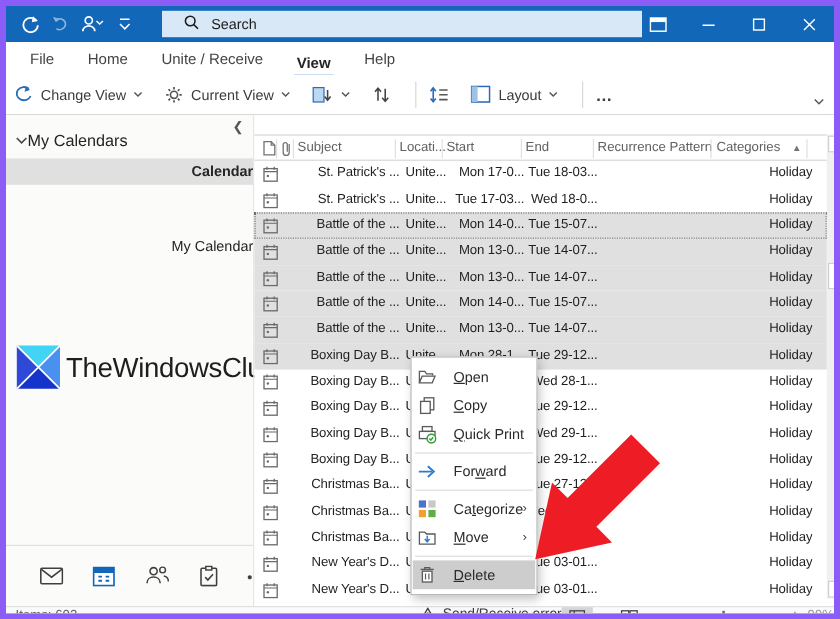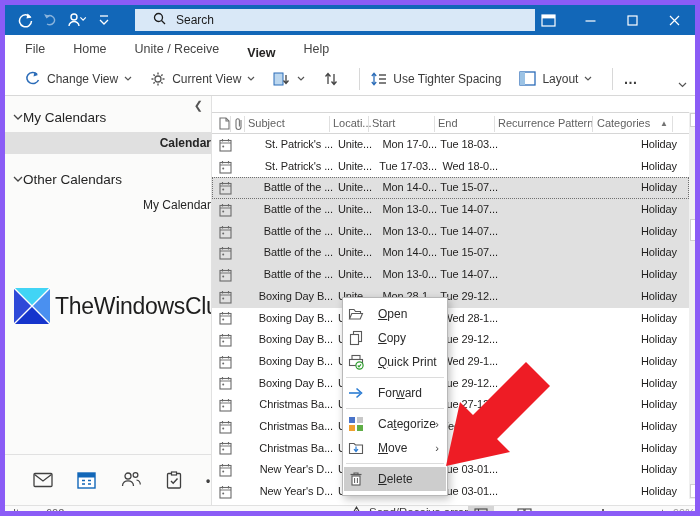--- a/index.html
+++ b/index.html
@@ -14,21 +14,21 @@
   .searchbox { position:absolute; left:130px; top:4px; width:400px; height:22px; background:#d9e8f7; display:flex; align-items:center; gap:10px; padding-left:18px; color:#1b1b1b; }
   .tb-right { position:absolute; right:0; top:0; height:30px; display:flex; align-items:center; }
   .winbtn { width:42px; height:30px; display:flex; align-items:center; justify-content:center; }
 
   
   .menubar { position:absolute; left:0; top:30px; width:100%; height:27px; background:#fff; display:flex; align-items:center; gap:24px; padding-left:18px; font-size:12.5px; color:#444; }
   .mtab { padding:13px 2px; cursor:default; }
   .mtab.active { color:#252423; font-weight:700; border-bottom:3px solid #2570c0; padding-bottom:2px; }
 
   
-  .ribbon { position:absolute; left:0; top:57px; width:100%; height:34px; background:#fff; border-bottom:1px solid #d8d8d8; display:flex; align-items:center; padding-left:20px; color:#3b3b3b; }
+  .ribbon { position:absolute; left:0; top:57px; width:100%; height:34px; background:#fff; border-bottom:1px solid #d8d8d8; display:flex; align-items:center; padding-left:7px; color:#3b3b3b; }
   .rbtn { display:flex; align-items:center; gap:6px; margin-right:18px; white-space:nowrap; }
   .rsep { width:1px; height:22px; background:#d8d8d8; margin:0 10px 0 2px; }
   .rib-collapse { position:absolute; right:8px; bottom:4px; }
 
   
   .content { position:absolute; left:0; top:91px; width:100%; height:409px; background:#fff; }
   .vdiv { position:absolute; left:206px; top:0; width:1px; height:409px; background:#e1e1e1; }
 
   
   .sidebar { position:absolute; left:0; top:0; width:206px; height:409px; background:#fbfbfa; }
@@ -201,21 +201,20 @@
         </svg>
     </div>
     <div class="rsep"></div>
     <div class="rbtn">
       <svg width="17" height="16" viewBox="0 0 17 16">
           <path d="M4 2.5 V13.5 M1.8 5 L4 2.2 L6.2 5 M1.8 11 L4 13.8 L6.2 11" fill="none" stroke="#2b6cb8" stroke-width="1.3"></path>
           <g stroke="#555" stroke-width="1.3">
             <path d="M9 4 H16 M9 8 H16 M9 12 H16"></path>
           </g>
         </svg>
-      <span>Use Tighter Spacing</span>
     </div>
     <div class="rbtn">
       <svg width="17" height="15" viewBox="0 0 17 15">
           <rect x="1" y="1" width="15" height="13" fill="none" stroke="#2b6cb8" stroke-width="1.3"></rect>
           <rect x="1" y="1" width="5" height="13" fill="#9cc3e5"></rect>
         </svg>
       <span>Layout</span>
       <svg width="8" height="5" viewBox="0 0 8 5">
           <path d="M1 1 L4 4 L7 1" fill="none" stroke="#555" stroke-width="1.2"></path>
         </svg>
@@ -235,26 +234,20 @@
       <span class="pane-collapse">❮</span>
 
       <div class="sb-group" style="top:14px">
         <svg width="10" height="7" viewBox="0 0 10 7">
             <path d="M1 1 L5 5 L9 1" fill="none" stroke="#444" stroke-width="1.3"></path>
           </svg>
         <span>My Calendars</span>
       </div>
       <div class="sb-item sel" style="top:36px">Calendar</div>
 
-      <div class="sb-group" style="top:76px">
-        <svg width="10" height="7" viewBox="0 0 10 7">
-            <path d="M1 1 L5 5 L9 1" fill="none" stroke="#444" stroke-width="1.3"></path>
-          </svg>
-        <span>Other Calendars</span>
-      </div>
       <div class="sb-item" style="top:98px">My Calendar</div>
 
       <div class="twc">
         <svg width="38" height="38" viewBox="0 0 38 38">
           <polygon points="1,1 37,1 19,19" fill="#41d4f5"></polygon>
           <polygon points="1,1 19,19 1,37" fill="#2e49d8"></polygon>
           <polygon points="37,1 19,19 37,37" fill="#4a90f0"></polygon>
           <polygon points="1,37 19,19 37,37" fill="#1534cc"></polygon>
           <path d="M1 1 L37 37 M37 1 L1 37" stroke="#fff" stroke-width="1.4"></path>
         </svg>

